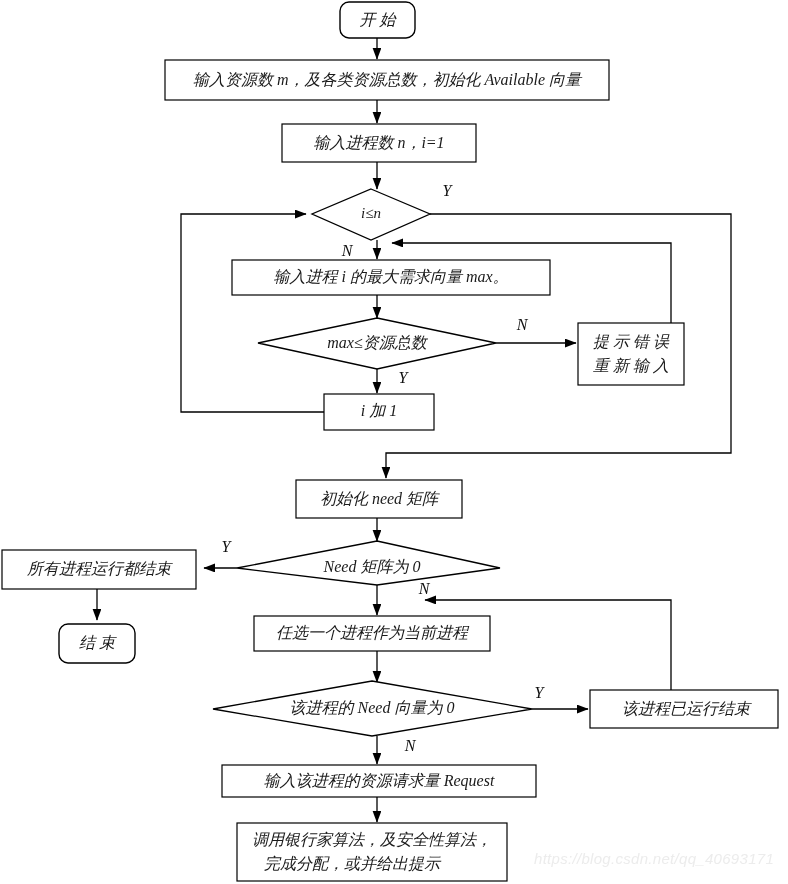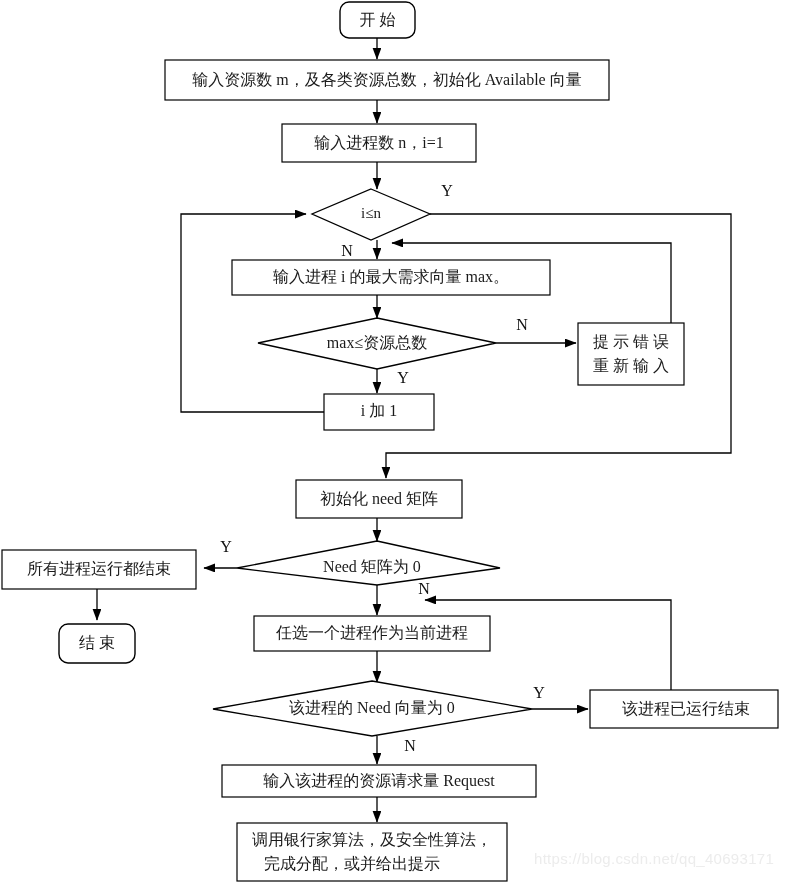--- a/index.html
+++ b/index.html
@@ -7,20 +7,21 @@
     padding: 0;
     background: #ffffff;
   }
   #page {
     position: relative;
     width: 788px;
     height: 884px;
     background: #ffffff;
     font-family: "Liberation Serif", "DejaVu Serif", serif;
     overflow: hidden;
+    font-style: italic;
   }
   svg.flow {
     position: absolute;
     left: 0;
     top: 0;
     width: 788px;
     height: 884px;
   }
   .node-rect {
     fill: #ffffff;

